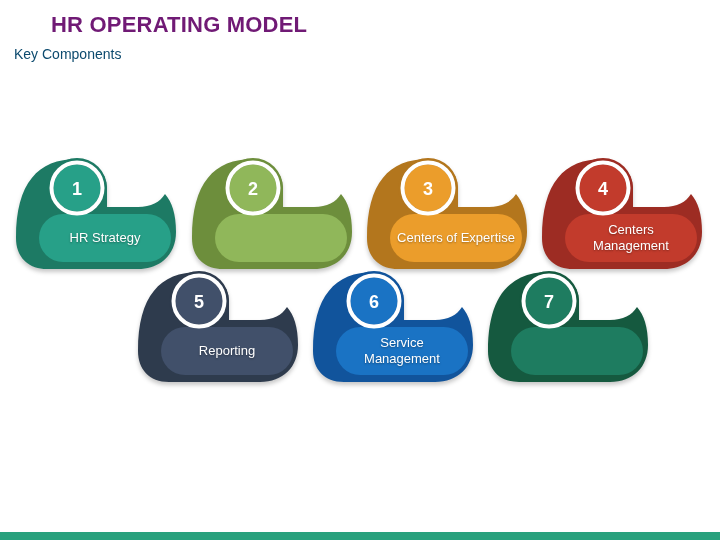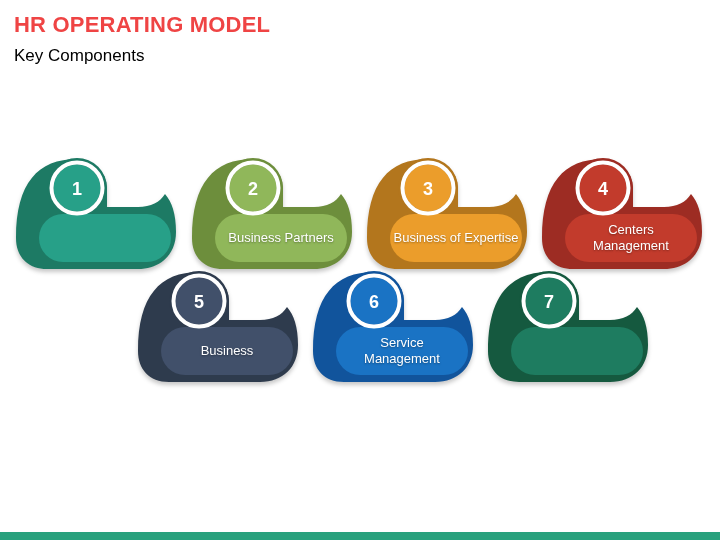--- a/index.html
+++ b/index.html
@@ -6,21 +6,21 @@
   .slide{
     position:relative;width:720px;height:540px;overflow:hidden;
     background:#ffffff;font-family:"Liberation Sans",sans-serif;
   }
   .title{
     position:absolute;left:14px;top:12px;
     font-size:22px;font-weight:700;color:#111111;letter-spacing:.2px;
   }
   .subtitle{
     position:absolute;left:14px;top:46px;
-    font-size:17px;font-weight:400;color:#000000;
+    font-size:14px;font-weight:400;color:#0c4a6e;
   }
   .accent-bar{
     position:absolute;left:0;bottom:0;width:720px;height:8px;
   }
   .item{position:absolute;width:164px;height:112px;}
   .item svg{position:absolute;left:0;top:0;display:block;
     filter:drop-shadow(0 3px 2px rgba(0,0,0,0.22));}
   .item .num{
     font-family:"Liberation Sans",sans-serif;
     font-size:18px;font-weight:700;fill:#ffffff;text-anchor:middle;
@@ -38,56 +38,56 @@
   .i3{left:540px;top:157px}
   .i4{left:136px;top:270px}
   .i5{left:311px;top:270px}
   .i6{left:486px;top:270px}
 </style>
 </head>
 <body>
 
 <div class="slide" style="background: rgb(255, 255, 255);">
 
-  <div class="title" style="color: #ef4444;">HR OPERATING MODEL</div>
+  <div class="title" style="color: #701a75; margin-left: 37px;">HR OPERATING MODEL</div>
   <div class="subtitle">Key Components</div>
 
   <div class="item i0">
     <svg width="164" height="112" viewBox="0 0 164 112">
       <path d="M 2 81 C 2 26, 24 2, 63 2 A 30 30 0 0 1 93 31 L 93 50 L 124 50 C 137 50, 146 45, 151 37 C 158 45, 162 57, 162 75 C 162 97, 147 112, 124 112 L 33 112 C 13 112, 2 99, 2 81 Z" fill="#1d7a64"></path>
       <circle cx="63" cy="31" r="30" fill="#1d7a64"></circle>
       <rect x="25" y="57" width="132" height="48" rx="24" fill="#27a088"></rect>
       <circle cx="63" cy="31" r="23.5" fill="#27a088"></circle>
       <circle cx="63" cy="31" r="25.5" fill="none" stroke="#ffffff" stroke-width="4"></circle>
       <text class="num" x="63" y="38">1</text>
     </svg>
+    <div class="label">HR Strategy</div>
   </div>
 
   <div class="item i1">
     <svg width="164" height="112" viewBox="0 0 164 112">
       <path d="M 2 81 C 2 26, 24 2, 63 2 A 30 30 0 0 1 93 31 L 93 50 L 124 50 C 137 50, 146 45, 151 37 C 158 45, 162 57, 162 75 C 162 97, 147 112, 124 112 L 33 112 C 13 112, 2 99, 2 81 Z" fill="#6d8e3c"></path>
       <circle cx="63" cy="31" r="30" fill="#6d8e3c"></circle>
       <rect x="25" y="57" width="132" height="48" rx="24" fill="#90b75a"></rect>
       <circle cx="63" cy="31" r="23.5" fill="#90b75a"></circle>
       <circle cx="63" cy="31" r="25.5" fill="none" stroke="#ffffff" stroke-width="4"></circle>
       <text class="num" x="63" y="38">2</text>
     </svg>
-    <div class="label">Business Partners</div>
   </div>
 
   <div class="item i2">
     <svg width="164" height="112" viewBox="0 0 164 112">
       <path d="M 2 81 C 2 26, 24 2, 63 2 A 30 30 0 0 1 93 31 L 93 50 L 124 50 C 137 50, 146 45, 151 37 C 158 45, 162 57, 162 75 C 162 97, 147 112, 124 112 L 33 112 C 13 112, 2 99, 2 81 Z" fill="#b3761d"></path>
       <circle cx="63" cy="31" r="30" fill="#b3761d"></circle>
       <rect x="25" y="57" width="132" height="48" rx="24" fill="#eb9d2b"></rect>
       <circle cx="63" cy="31" r="23.5" fill="#eb9d2b"></circle>
       <circle cx="63" cy="31" r="25.5" fill="none" stroke="#ffffff" stroke-width="4"></circle>
       <text class="num" x="63" y="38">3</text>
     </svg>
-    <div class="label">Business of Expertise</div>
+    <div class="label">Centers of Expertise</div>
   </div>
 
   <div class="item i3">
     <svg width="164" height="112" viewBox="0 0 164 112">
       <path d="M 2 81 C 2 26, 24 2, 63 2 A 30 30 0 0 1 93 31 L 93 50 L 124 50 C 137 50, 146 45, 151 37 C 158 45, 162 57, 162 75 C 162 97, 147 112, 124 112 L 33 112 C 13 112, 2 99, 2 81 Z" fill="#9d2c23"></path>
       <circle cx="63" cy="31" r="30" fill="#9d2c23"></circle>
       <rect x="25" y="57" width="132" height="48" rx="24" fill="#c23b2c"></rect>
       <circle cx="63" cy="31" r="23.5" fill="#c23b2c"></circle>
       <circle cx="63" cy="31" r="25.5" fill="none" stroke="#ffffff" stroke-width="4"></circle>
       <text class="num" x="63" y="38">4</text>
@@ -98,21 +98,21 @@
 
   <div class="item i4">
     <svg width="164" height="112" viewBox="0 0 164 112">
       <path d="M 2 81 C 2 26, 24 2, 63 2 A 30 30 0 0 1 93 31 L 93 50 L 124 50 C 137 50, 146 45, 151 37 C 158 45, 162 57, 162 75 C 162 97, 147 112, 124 112 L 33 112 C 13 112, 2 99, 2 81 Z" fill="#2e3b4d"></path>
       <circle cx="63" cy="31" r="30" fill="#2e3b4d"></circle>
       <rect x="25" y="57" width="132" height="48" rx="24" fill="#41506a"></rect>
       <circle cx="63" cy="31" r="23.5" fill="#41506a"></circle>
       <circle cx="63" cy="31" r="25.5" fill="none" stroke="#ffffff" stroke-width="4"></circle>
       <text class="num" x="63" y="38">5</text>
     </svg>
-    <div class="label">Business</div>
+    <div class="label">Reporting</div>
   </div>
 
   <div class="item i5">
     <svg width="164" height="112" viewBox="0 0 164 112">
       <path d="M 2 81 C 2 26, 24 2, 63 2 A 30 30 0 0 1 93 31 L 93 50 L 124 50 C 137 50, 146 45, 151 37 C 158 45, 162 57, 162 75 C 162 97, 147 112, 124 112 L 33 112 C 13 112, 2 99, 2 81 Z" fill="#11549c"></path>
       <circle cx="63" cy="31" r="30" fill="#11549c"></circle>
       <rect x="25" y="57" width="132" height="48" rx="24" fill="#1a73c4"></rect>
       <circle cx="63" cy="31" r="23.5" fill="#1a73c4"></circle>
       <circle cx="63" cy="31" r="25.5" fill="none" stroke="#ffffff" stroke-width="4"></circle>
       <text class="num" x="63" y="38">6</text>

